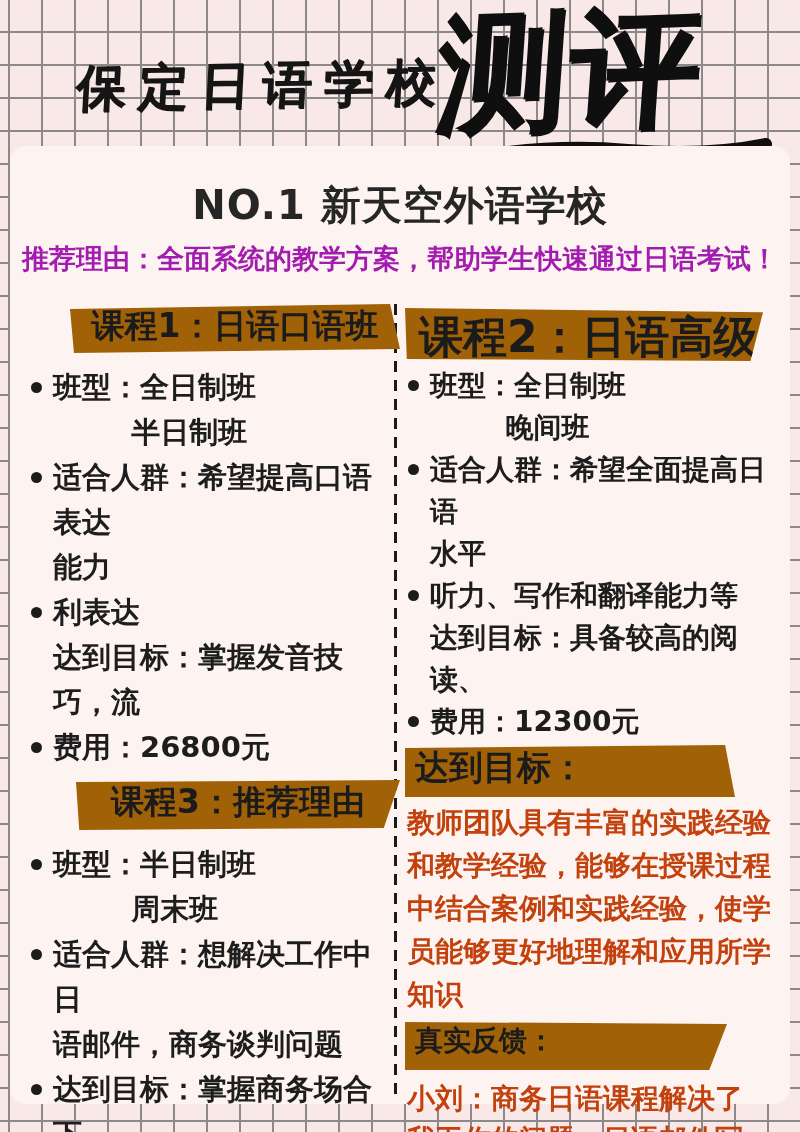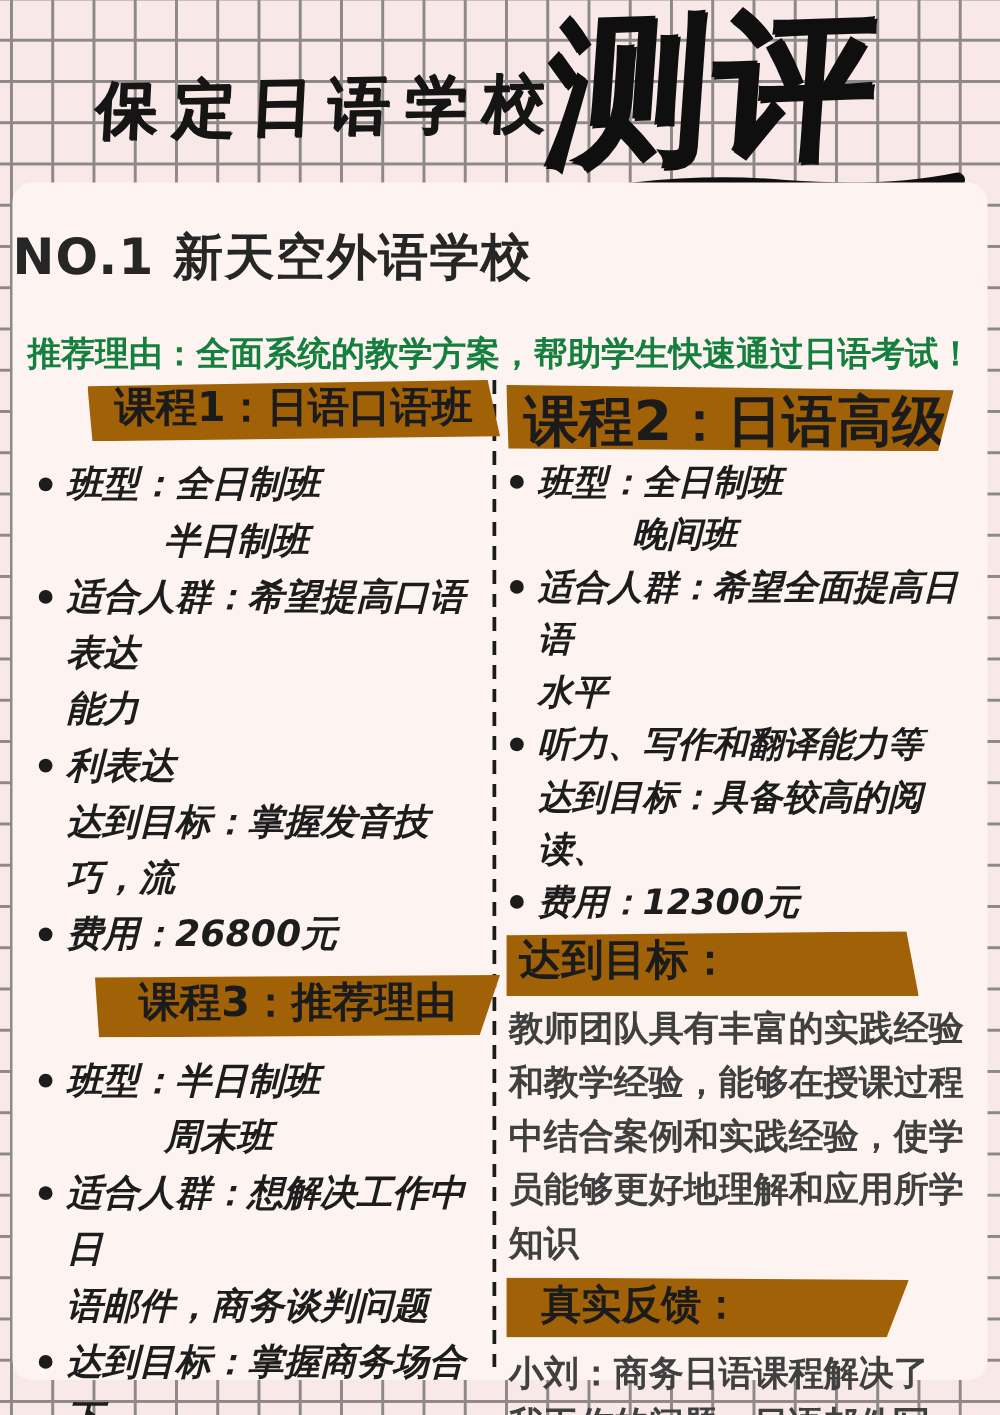--- a/index.html
+++ b/index.html
@@ -30,27 +30,27 @@
     white-space:nowrap;color:#0f0f0f;
     text-shadow:2px 2px 0 #0f0f0f;
   }
   .swoosh{position:absolute;left:428px;top:120px;width:345px;height:58px;}
   
   .card{
     position:absolute;left:10px;top:146px;width:780px;height:958px;
     background:#fdf4f2;border-radius:16px;
   }
   .school-title{
-    margin-top:32px;text-align:left;
+    margin-top:32px;text-align:center;
     font-size:40px;font-weight:900;letter-spacing:1px;color:#262626;
     white-space:nowrap;
   }
   .reason{
-    margin-top:32px;text-align:center;
-    font-size:27px;font-weight:900;white-space:nowrap;color:#15803d;
+    margin-top:8px;text-align:center;
+    font-size:27px;font-weight:900;white-space:nowrap;color:#a21caf;
   }
   
   .col-left{position:absolute;left:18px;top:158px;width:362px;}
   .col-right{position:absolute;left:395px;top:162px;width:380px;}
   .divider{
     position:absolute;left:384px;top:158px;width:3px;height:792px;
     background:repeating-linear-gradient(180deg,#1b1b1b 0 11px,transparent 11px 19px);
   }
   
   .strip{
@@ -58,36 +58,36 @@
     display:flex;align-items:flex-start;
   }
   .strip-c1{width:330px;height:49px;margin-left:42px;justify-content:center;
     font-size:33px;clip-path:polygon(0 10%,97% 0,100% 92%,1.2% 100%);}
   .strip-c3{width:324px;height:50px;margin-left:48px;margin-top:10px;justify-content:center;
     font-size:33px;clip-path:polygon(0 4%,100% 0,95% 96%,1% 100%);}
   .strip-c2{width:358px;height:53px;padding-left:14px;box-sizing:border-box;
     font-size:44px;clip-path:polygon(0 0,100% 8%,96.5% 100%,0.5% 96%);}
   .strip-faculty{width:330px;height:52px;padding-left:10px;box-sizing:border-box;margin-top:2px;
     font-size:34px;clip-path:polygon(0 6%,97% 0,100% 100%,0 100%);}
-  .strip-feedback{width:322px;height:48px;padding-left:28px;box-sizing:border-box;
-    font-size:32px;clip-path:polygon(0 0,100% 4%,94.5% 100%,0 100%);}
+  .strip-feedback{width:322px;height:48px;padding-left:10px;box-sizing:border-box;
+    font-size:28px;clip-path:polygon(0 0,100% 4%,94.5% 100%,0 100%);}
   
   .items{margin-top:12px;}
   .col-right .items{margin-top:4px;}
   .item{display:flex;}
   .dot{flex:none;width:11px;height:11px;border-radius:50%;background:#1c1c1c;
     margin:17px 11px 0 3px;}
   .col-right .dot{margin-top:15px;}
-  .itext{font-size:29px;font-weight:900;line-height:45px;font-style:italic;}
+  .itext{font-size:29px;font-weight:900;line-height:45px;}
   .col-right .itext{font-size:28px;line-height:42px;}
   .deep{margin-left:2.7em;}
   
   .para{
     font-size:28px;font-weight:900;line-height:43px;
-    white-space:pre-line;margin:4px 0 6px 2px;color:#404040;
+    white-space:pre-line;margin:4px 0 6px 2px;color:#c2410c;
   }
   .para.feedback{line-height:41px;margin-top:8px;}
 </style>
 </head>
 <body>
 
 <div class="title-left noselect">保定日语学校</div>
 <div class="title-right noselect">测评</div>
 <svg class="swoosh" viewBox="0 0 345 58" aria-hidden="true">
   <path d="M6 44 Q110 22 200 30 Q280 36 338 24" fill="none" stroke="#0f0f0f" stroke-width="12" stroke-linecap="round"></path>

